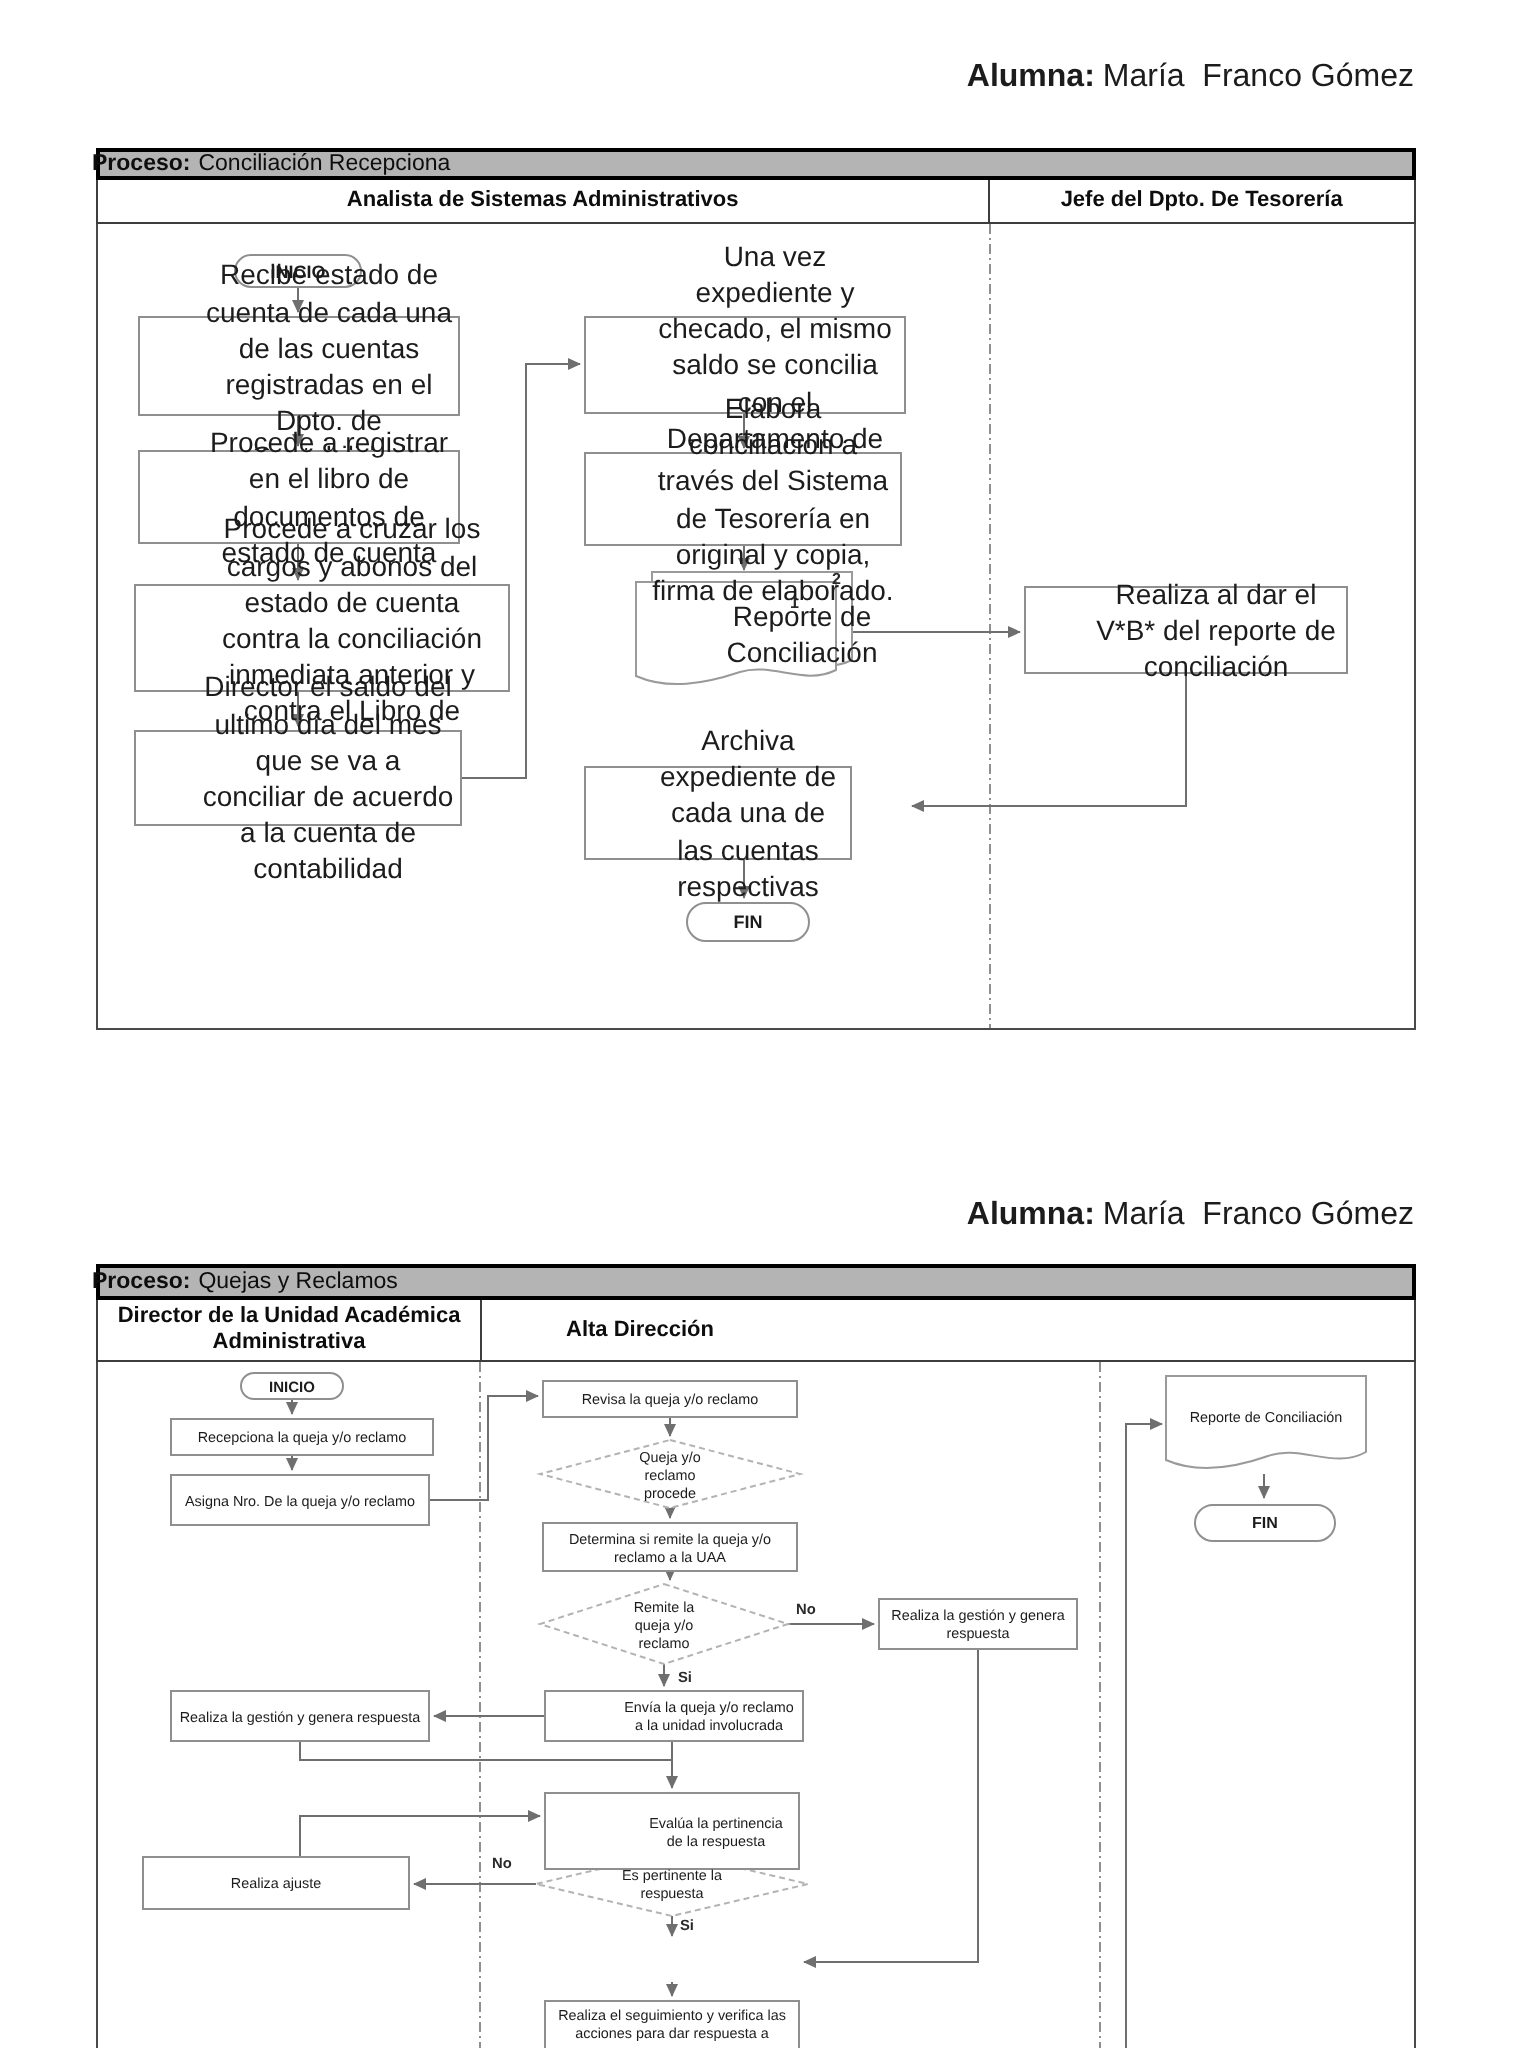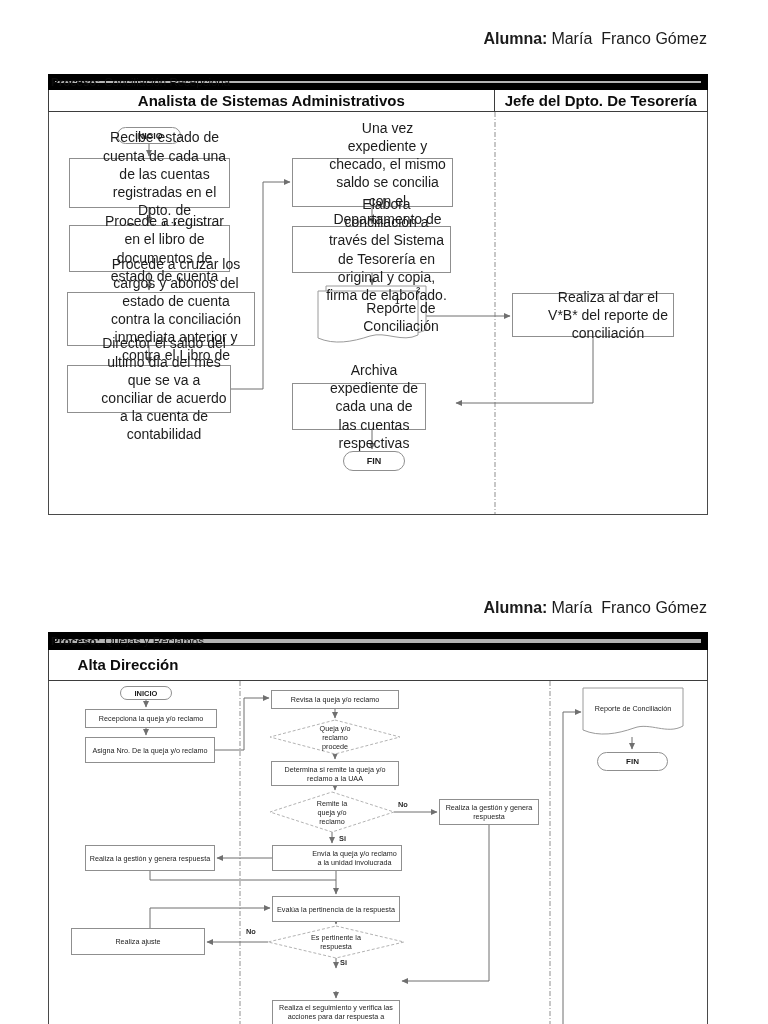--- a/index.html
+++ b/index.html
@@ -3,32 +3,32 @@
 <meta charset="utf-8">
 <style>
   html,body { margin:0; padding:0; }
   body {
     width:768px; height:1024px; position:relative; overflow:hidden;
     background:#ffffff; font-family:"Liberation Sans", sans-serif; color:#1c1c1c;
   }
   .student { position:absolute; font-size:16px; white-space:pre; }
   .student b { margin-right:4px; }
   .pbar {
-    position:absolute; background:#b4b4b4; border:7px solid #000000; box-sizing:border-box;
+    position:absolute; background:#b4b4b4; border:2px solid #000000; box-sizing:border-box;
     display:flex; align-items:center; font-size:11.5px; color:#0d0d0d; padding-left:0;
   }
   .pbar .plabel { font-weight:bold; margin-left:-4px; }
   .pbar .pname { margin-left:4px; }
   .thead {
     position:absolute; border:1px solid #3d3d3d; border-top:none; box-sizing:border-box;
     display:flex; background:#fff;
   }
   .thcell {
     display:flex; align-items:center; justify-content:center; text-align:center;
-    font-weight:bold; font-size:15px; line-height:1.15; color:#0d0d0d;
+    font-weight:bold; font-size:11px; line-height:1.15; color:#0d0d0d;
     border-right:1px solid #3d3d3d; box-sizing:border-box; height:100%; padding:0 6px;
   }
   .thcell:last-child { border-right:none; }
   .tbody { position:absolute; border:1px solid #4a4a4a; border-top:none; box-sizing:border-box; background:transparent; }
   .tbody.open-bottom { border-bottom:none; }
   .node {
     position:absolute; background:#ffffff; border:1px solid #8f8f8f; box-sizing:border-box;
     display:flex; align-items:center; justify-content:center; text-align:center; padding:1px 3px;
   }
   .c1 { font-size:14px; line-height:1.3;padding-left:33px; }
@@ -137,37 +137,38 @@
 <div class="node c1" style="left:292px; top:383px; width:134px; height:47px;">Archiva expediente de cada una de las cuentas respectivas</div>
 <div class="node oval" style="left:343px; top:451px; width:62px; height:20px; font-size:9px;">FIN</div>
 
 <div class="student" style="top:599px; right:61px;"><b>Alumna:</b><span>María  Franco Gómez</span></div>
 
 <div class="pbar" style="left:48px; top:632px; width:660px; height:18px;">
   <span class="plabel">Proceso:</span>
   <span class="pname">Quejas y Reclamos</span>
 </div>
 <div class="thead" style="left:48px; top:650px; width:660px; height:31px;">
+  <div class="thcell" style="width:192px;">Director de la Unidad Académica Administrativa</div>
   <div class="thcell" style="width:158px;">Alta Dirección</div>
 </div>
 <div class="tbody open-bottom" style="left:48px; top:681px; width:660px; height:343px;"></div>
 
 <div class="node oval" style="left:120px; top:686px; width:52px; height:14px; font-size:7.5px;">INICIO</div>
 <div class="node c2" style="left:85px; top:709px; width:132px; height:19px;">Recepciona la queja y/o reclamo</div>
 <div class="node c2" style="left:85px; top:737px; width:130px; height:26px;">Asigna Nro. De la queja y/o reclamo</div>
 <div class="node c2" style="left:271px; top:690px; width:128px; height:19px;">Revisa la queja y/o reclamo</div>
 <div class="dtext" style="left:311px; top:722px; width:48px; height:30px;">Queja y/o reclamo procede</div>
 <div class="node c2" style="left:271px; top:761px; width:128px; height:25px;">Determina si remite la queja y/o reclamo a la UAA</div>
 <div class="dtext" style="left:308px; top:797px; width:48px; height:30px;">Remite la queja y/o reclamo</div>
 <div class="branch" style="left:398px; top:800px;">No</div>
 <div class="node c2" style="left:439px; top:799px; width:100px; height:26px;">Realiza la gestión y genera respuesta</div>
 <div class="branch" style="left:339px; top:834px;">Si</div>
 <div class="node c2" style="left:272px; top:845px; width:130px; height:26px;padding-left:38px;">Envía la queja y/o reclamo a la unidad involucrada</div>
 <div class="node c2" style="left:85px; top:845px; width:130px; height:26px;">Realiza la gestión y genera respuesta</div>
-<div class="node c2" style="left:272px; top:896px; width:128px; height:26px;">Evalúa la pertinencia de la respuesta</div>
+<div class="node c2" style="left:272px; top:896px; width:128px; height:39px;padding-left:47px;">Evalúa la pertinencia de la respuesta</div>
 <div class="dtext" style="left:301px; top:927px; width:70px; height:30px;">Es pertinente la respuesta</div>
 <div class="branch" style="left:246px; top:927px;">No</div>
 <div class="node c2" style="left:71px; top:928px; width:134px; height:27px;">Realiza ajuste</div>
 <div class="branch" style="left:340px; top:958px;">Si</div>
 <div class="node c2" style="left:272px; top:970px; width:128px; height:21px;margin-top:40px;">Envía respuesta al solicitante</div>
 <div class="node c2" style="left:272px; top:1000px; width:128px; height:30px; align-items:flex-start; padding-top:2px;">Realiza el seguimiento y verifica las acciones para dar respuesta a</div>
 <div class="doctext c2" style="left:593px; top:694px; width:80px; height:28px;">Reporte de Conciliación</div>
 <div class="node oval" style="left:597px; top:752px; width:71px; height:19px; font-size:8px;">FIN</div>
 
 </body></html>

